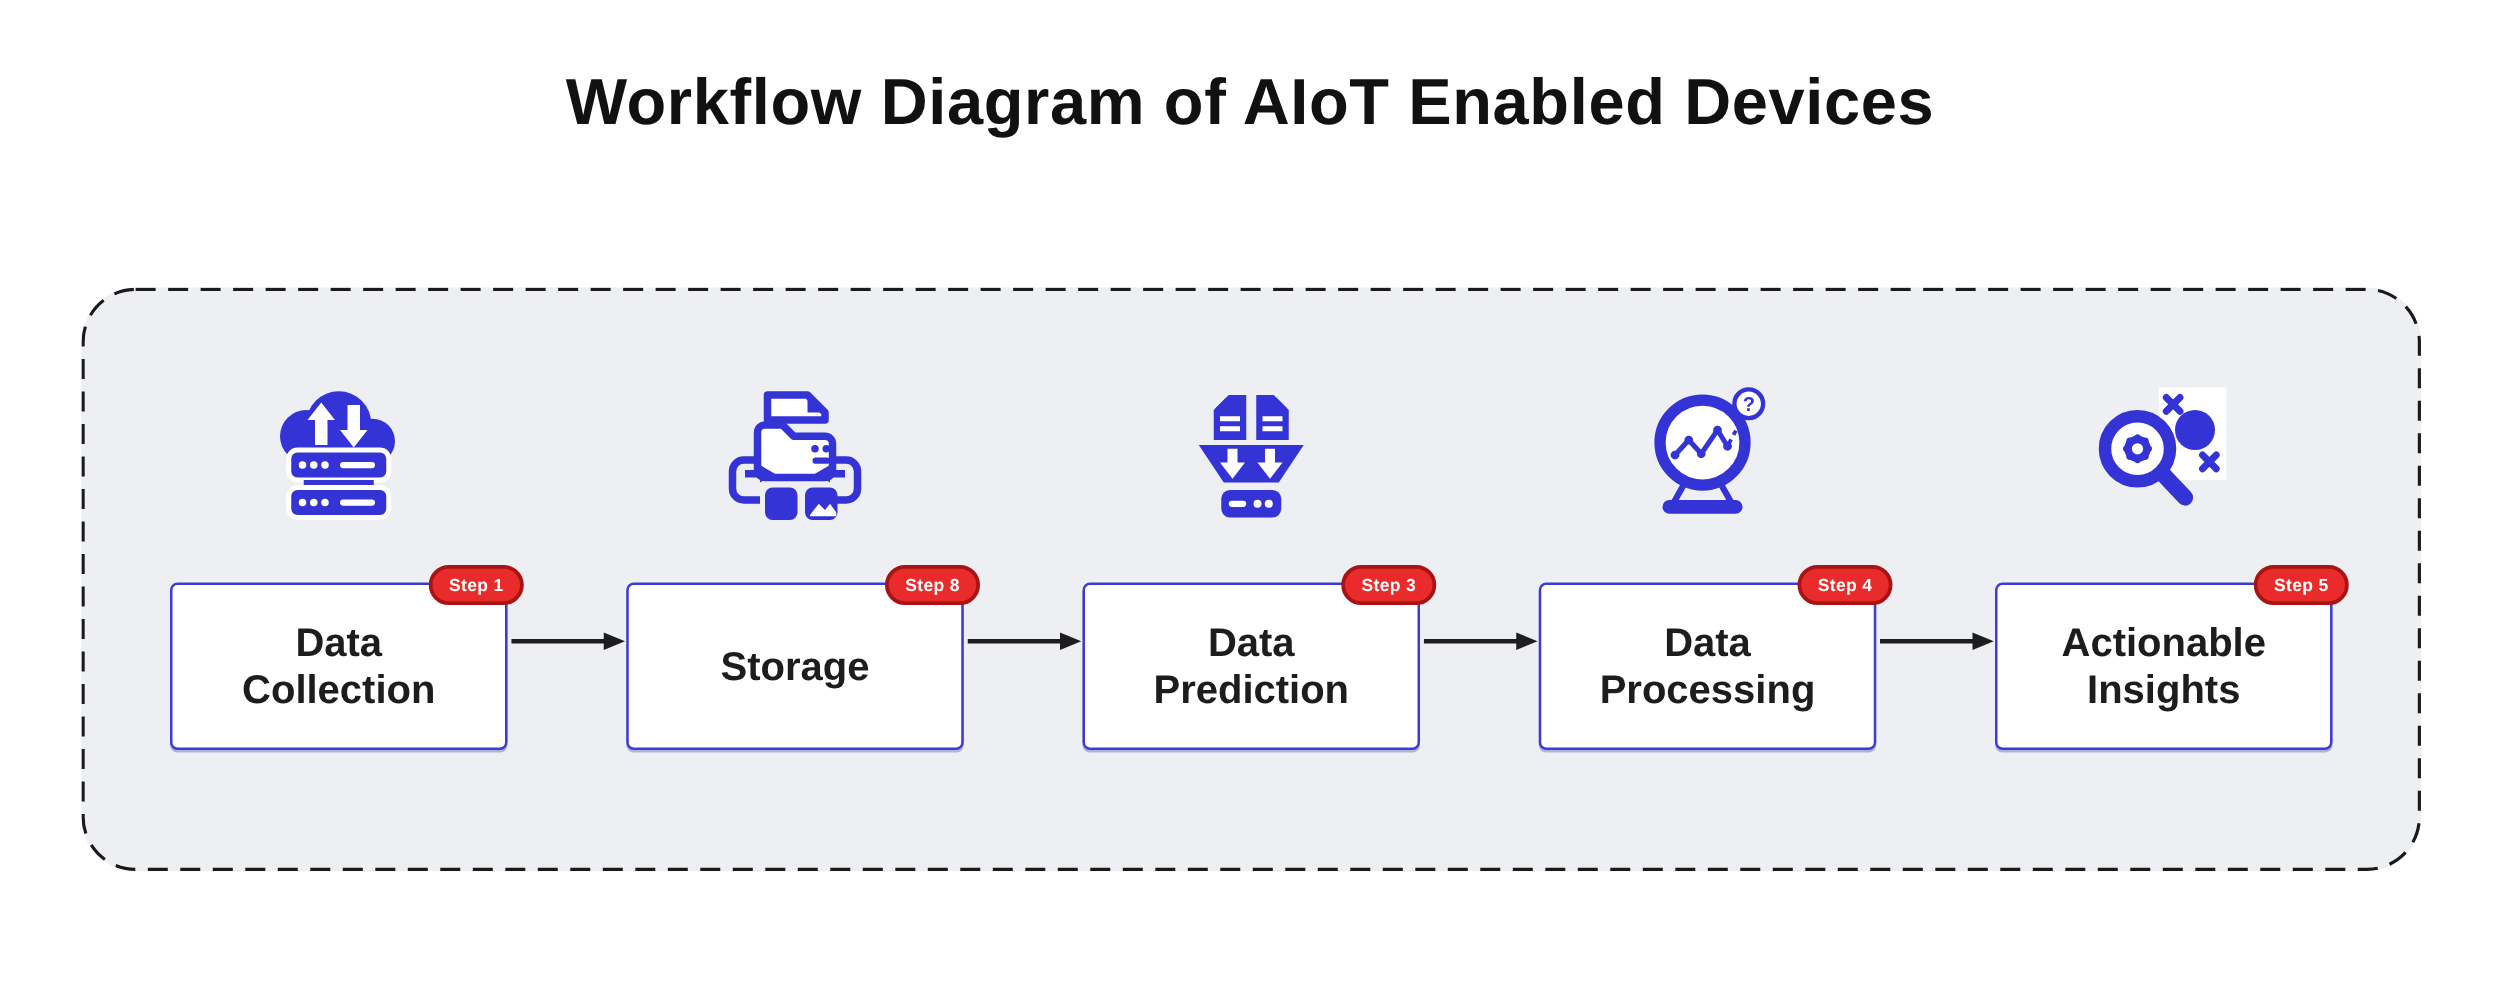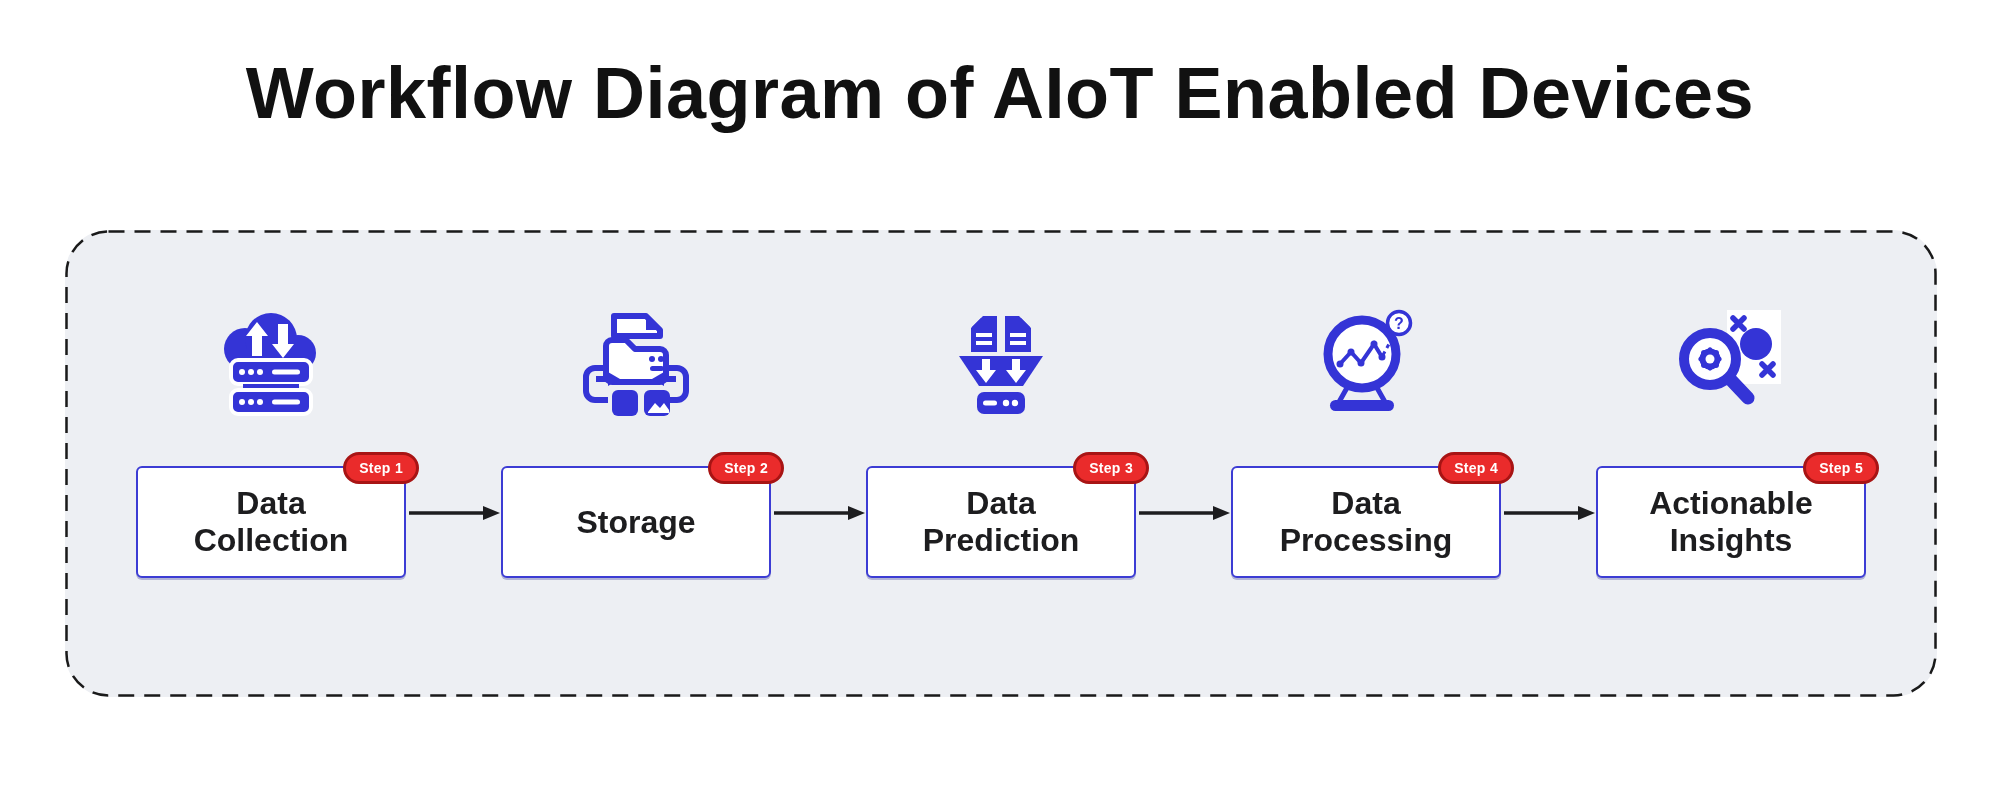--- a/index.html
+++ b/index.html
@@ -14,38 +14,38 @@
   *{box-sizing:border-box;}
   html,body{margin:0;padding:0;}
   body{
     width:2000px;height:805px;position:relative;overflow:hidden;
     background:var(--page_bg);
     font-family:"Liberation Sans", sans-serif;
   }
   .title{
     position:absolute;left:0;top:52px;width:100%;
     text-align:center;
-    font-size:72px;font-weight:800;color:#111;letter-spacing:.5px;
+    font-size:52px;font-weight:800;color:#111;letter-spacing:.5px;
   }
   .panel{
     position:absolute;left:65px;top:230px;width:1872px;height:467px;
     background:var(--panel_bg);border-radius:44px;
   }
   .panel-dash{position:absolute;left:0;top:0;pointer-events:none;}
   .cols{
     position:absolute;left:71px;top:0;width:1730px;height:100%;
     display:flex;justify-content:space-between;
   }
   .col{
     width:270px;display:flex;flex-direction:column;align-items:center;
     padding-top:72px;
   }
   .icon{width:124px;height:124px;flex:0 0 auto;}
   .box{
-    margin-top:40px;position:relative;width:270px;height:112px;
+    margin-top:40px;position:relative;width:270px;height:134px;
     background:#fff;border:2px solid var(--box_border);border-radius:6px;
     display:flex;flex-direction:column;justify-content:center;align-items:center;
     box-shadow:0 2px 0 rgba(40,40,150,.3);
   }
   .box .line{
     font-size:32px;font-weight:700;color:var(--ink);line-height:37px;
     white-space:nowrap;
   }
   .badge{
     position:absolute;top:-16px;right:-15px;height:32px;padding:0 13px;
@@ -113,21 +113,21 @@
         <rect class="fb" x="76" y="64" width="14" height="5" rx="2.5"></rect>
         <rect class="fb" x="22" y="74" width="12" height="6"></rect>
         <polygon class="fb" points="34,70 46,77 34,84"></polygon>
         <rect class="fb" x="90" y="74" width="12" height="6"></rect>
         <polygon class="fb" points="90,70 78,77 90,84"></polygon>
         <rect class="fb" x="38" y="88" width="26" height="26" rx="6"></rect>
         <rect class="fb" x="70" y="88" width="26" height="26" rx="6"></rect>
         <polygon class="fw" points="74,110 81,101 86,106 90,101 95,108 95,111 74,111"></polygon>
       </svg>
       <div class="box">
-        <div class="badge">Step 2</div>
+        <div class="badge">Step 8</div>
         <div class="line">Storage</div>
       </div>
     </div>
 
     <div class="col">
       <svg class="icon" viewBox="0 0 124 124">
         <polygon class="fb" points="44,14 58,14 58,50 32,50 32,26"></polygon>
         <polygon class="fb" points="42,16 42,25 33,25"></polygon>
         <rect class="fw" x="37" y="31" width="16" height="4"></rect>
         <rect class="fw" x="37" y="39" width="16" height="4"></rect>

